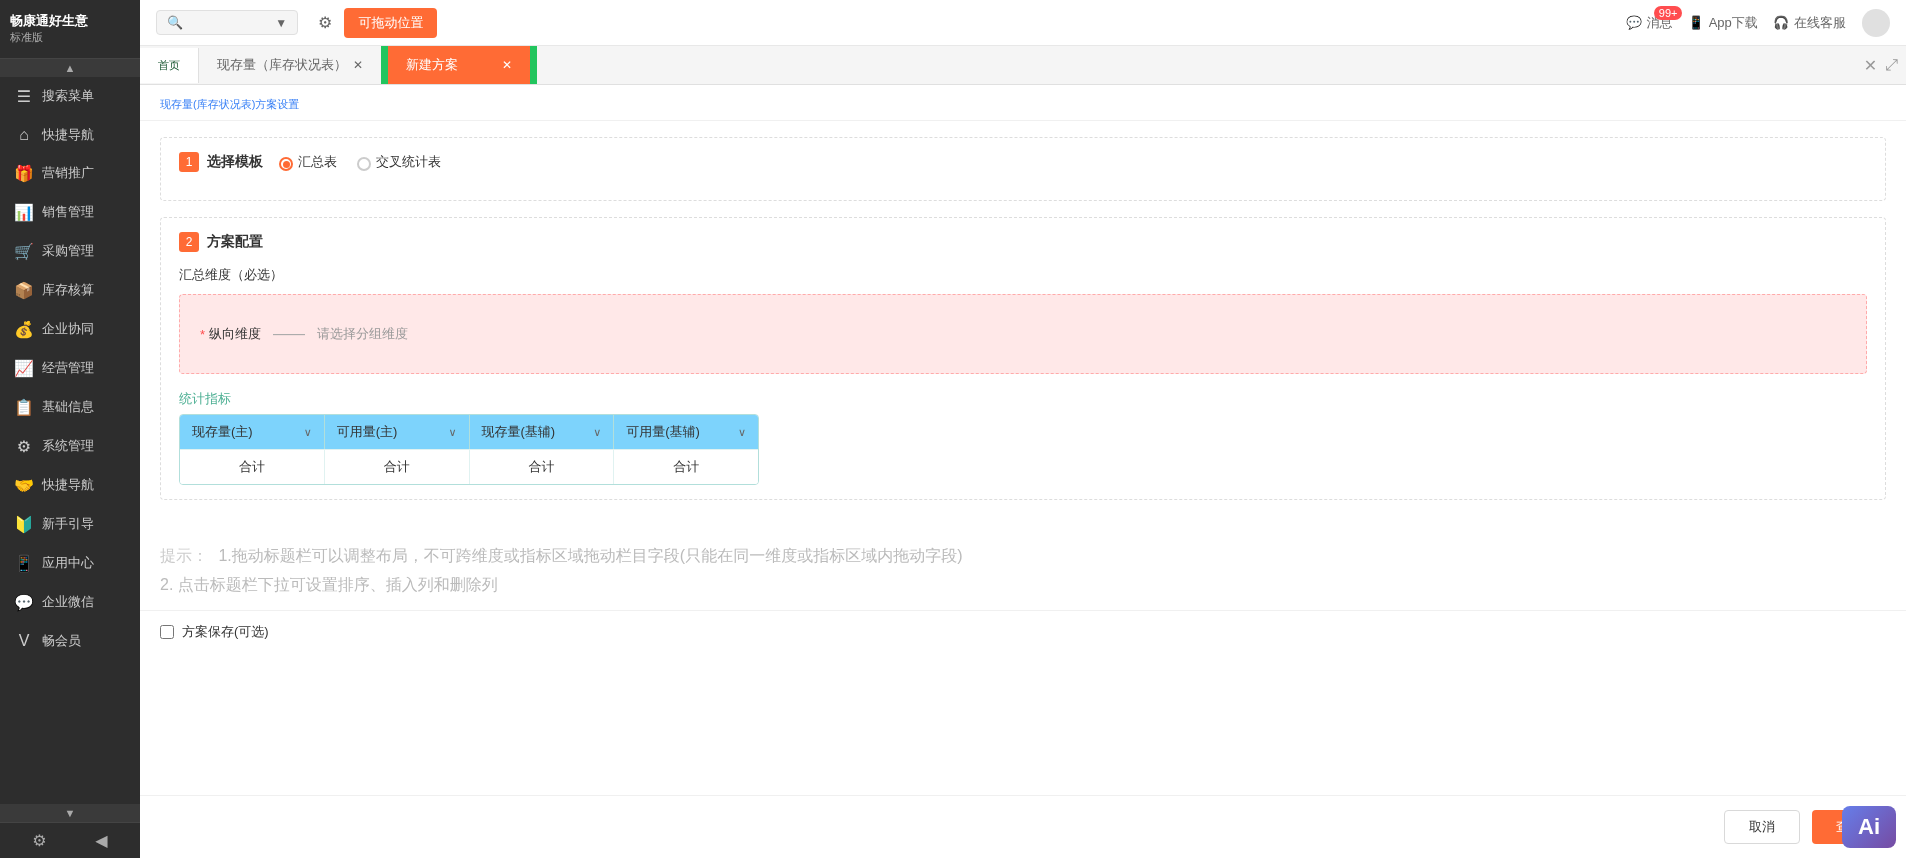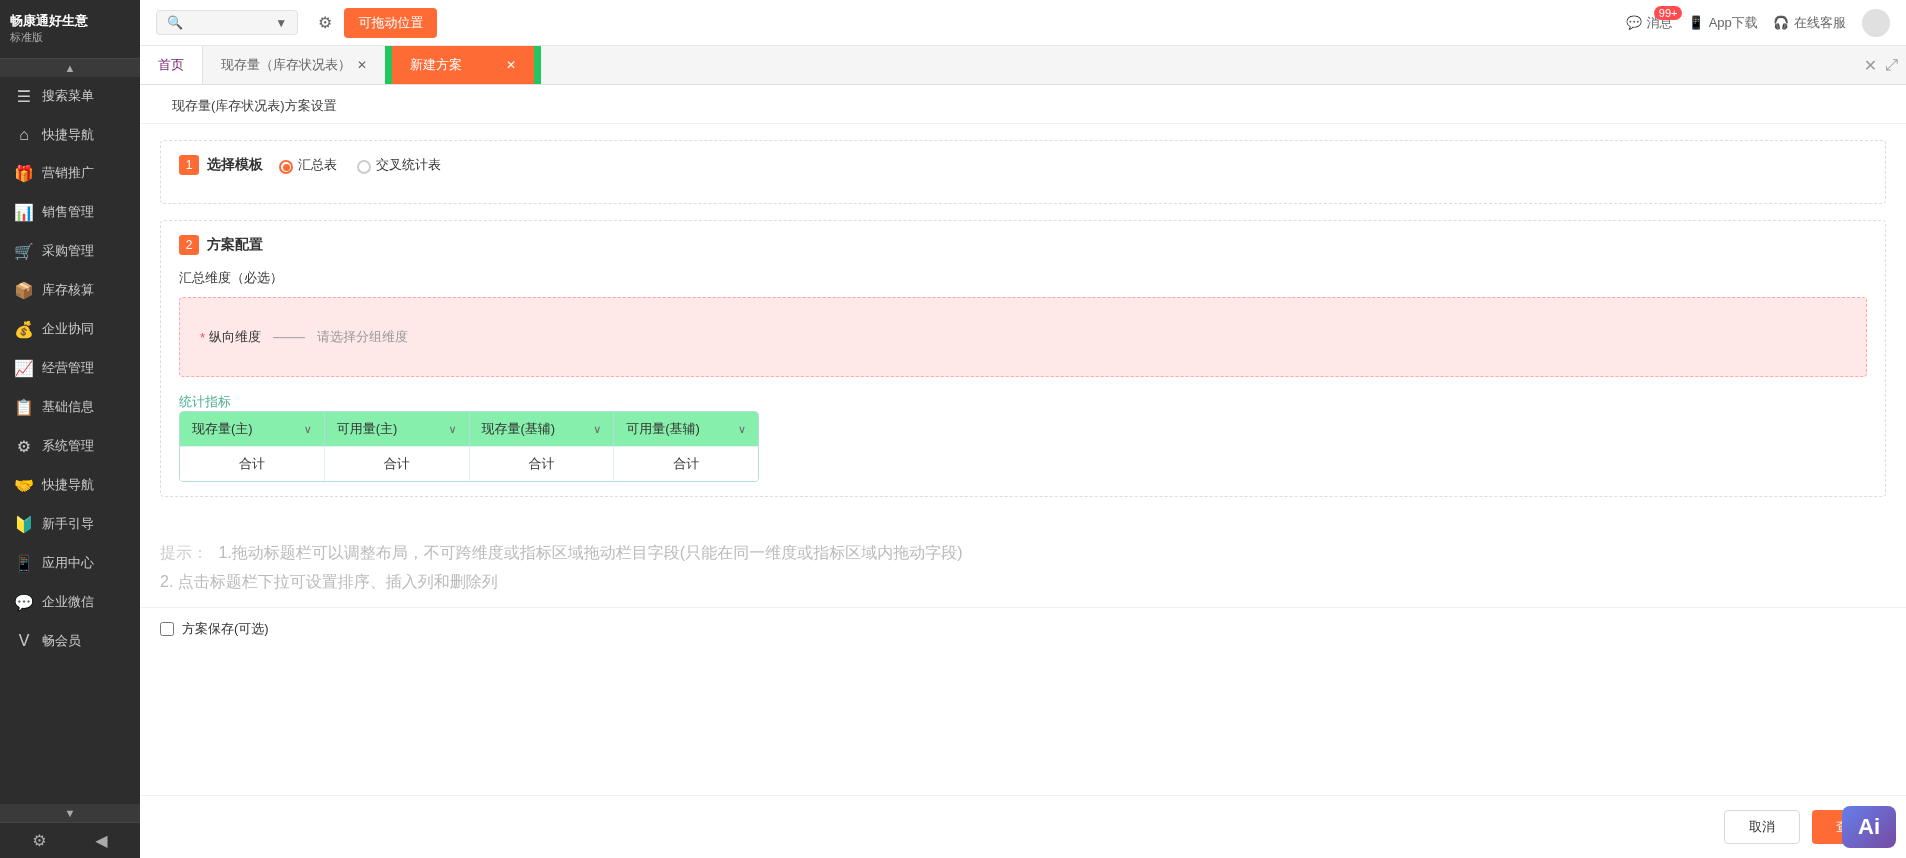--- a/index.html
+++ b/index.html
@@ -158,40 +158,40 @@
       color: #666;
       border-right: 7px solid #22c55e;
       background: #f5f5f5;
     }
     .tab.active {
       background: #ff6b35;
       color: #fff;
       gap: 44px;
     }
     .tab .close-btn { font-size: 12px; cursor: pointer; }
-    .tab-home { padding: 10px 18px; font-size: 13px; cursor: pointer; color: #701a75; background: #fff; border-right: 1px solid #e0e0e0; }
+    .tab-home { padding: 10px 18px; font-size: 11px; cursor: pointer; color: #14532d; background: #fff; border-right: 1px solid #e0e0e0; }
     .tab-window-btns { margin-left: auto; display: flex; align-items: center; padding: 0 8px; gap: 8px; }
     .tab-window-btn { cursor: pointer; color: #999; font-size: 16px; }
 
     
     .content-area {
       flex: 1;
       overflow-y: auto;
       background: #f5f5f5;
       padding: 0;
     }
     .page-panel {
       background: #fff;
       margin: 0;
       height: 100%;
     }
     .page-title-bar {
-      padding: 12px 32px 8px;
-      font-size: 13px;
-      color: #404040;
+      padding: 12px 20px 8px;
+      font-size: 11px;
+      color: #3b82f6;
       background: #fff;
       border-bottom: 1px solid #f0f0f0;
     }
 
     
     .form-section {
       padding: 16px 20px;
     }
     .section-block {
       margin-bottom: 16px;
@@ -250,30 +250,31 @@
     
     .indicator-label { font-size: 13px; color: #333; margin-bottom: 10px; display: flex; align-items: center; gap: 10px; }
     .indicator-legend { display: flex; align-items: center; gap: 14px; }
     .legend-item { display: flex; align-items: center; gap: 5px; font-size: 12px; color: #666; }
     .legend-box-draggable { width: 16px; height: 14px; background: #c8e6c9; border: 1px solid #a5d6a7; border-radius: 2px; }
     .legend-box-fixed { width: 16px; height: 14px; background: #f5f5f5; border: 1px solid #ddd; border-radius: 2px; }
 
     .stat-indicator-title {
       color: #4caf93;
       font-size: 13px;
+      margin-bottom: 6px;
     }
     .indicator-table {
       border: 1px solid #b2dfdb;
       border-radius: 4px;
       overflow: hidden;
       width: 580px;
     }
     .indicator-header-row {
       display: flex;
-      background: #86efac;
+      background: #7dd3fc;
     }
     .indicator-header-cell {
       flex: 1;
       padding: 8px 12px;
       font-size: 13px;
       color: #333;
       display: flex;
       align-items: center;
       justify-content: space-between;
       border-right: 1px solid #b2dfdb;

